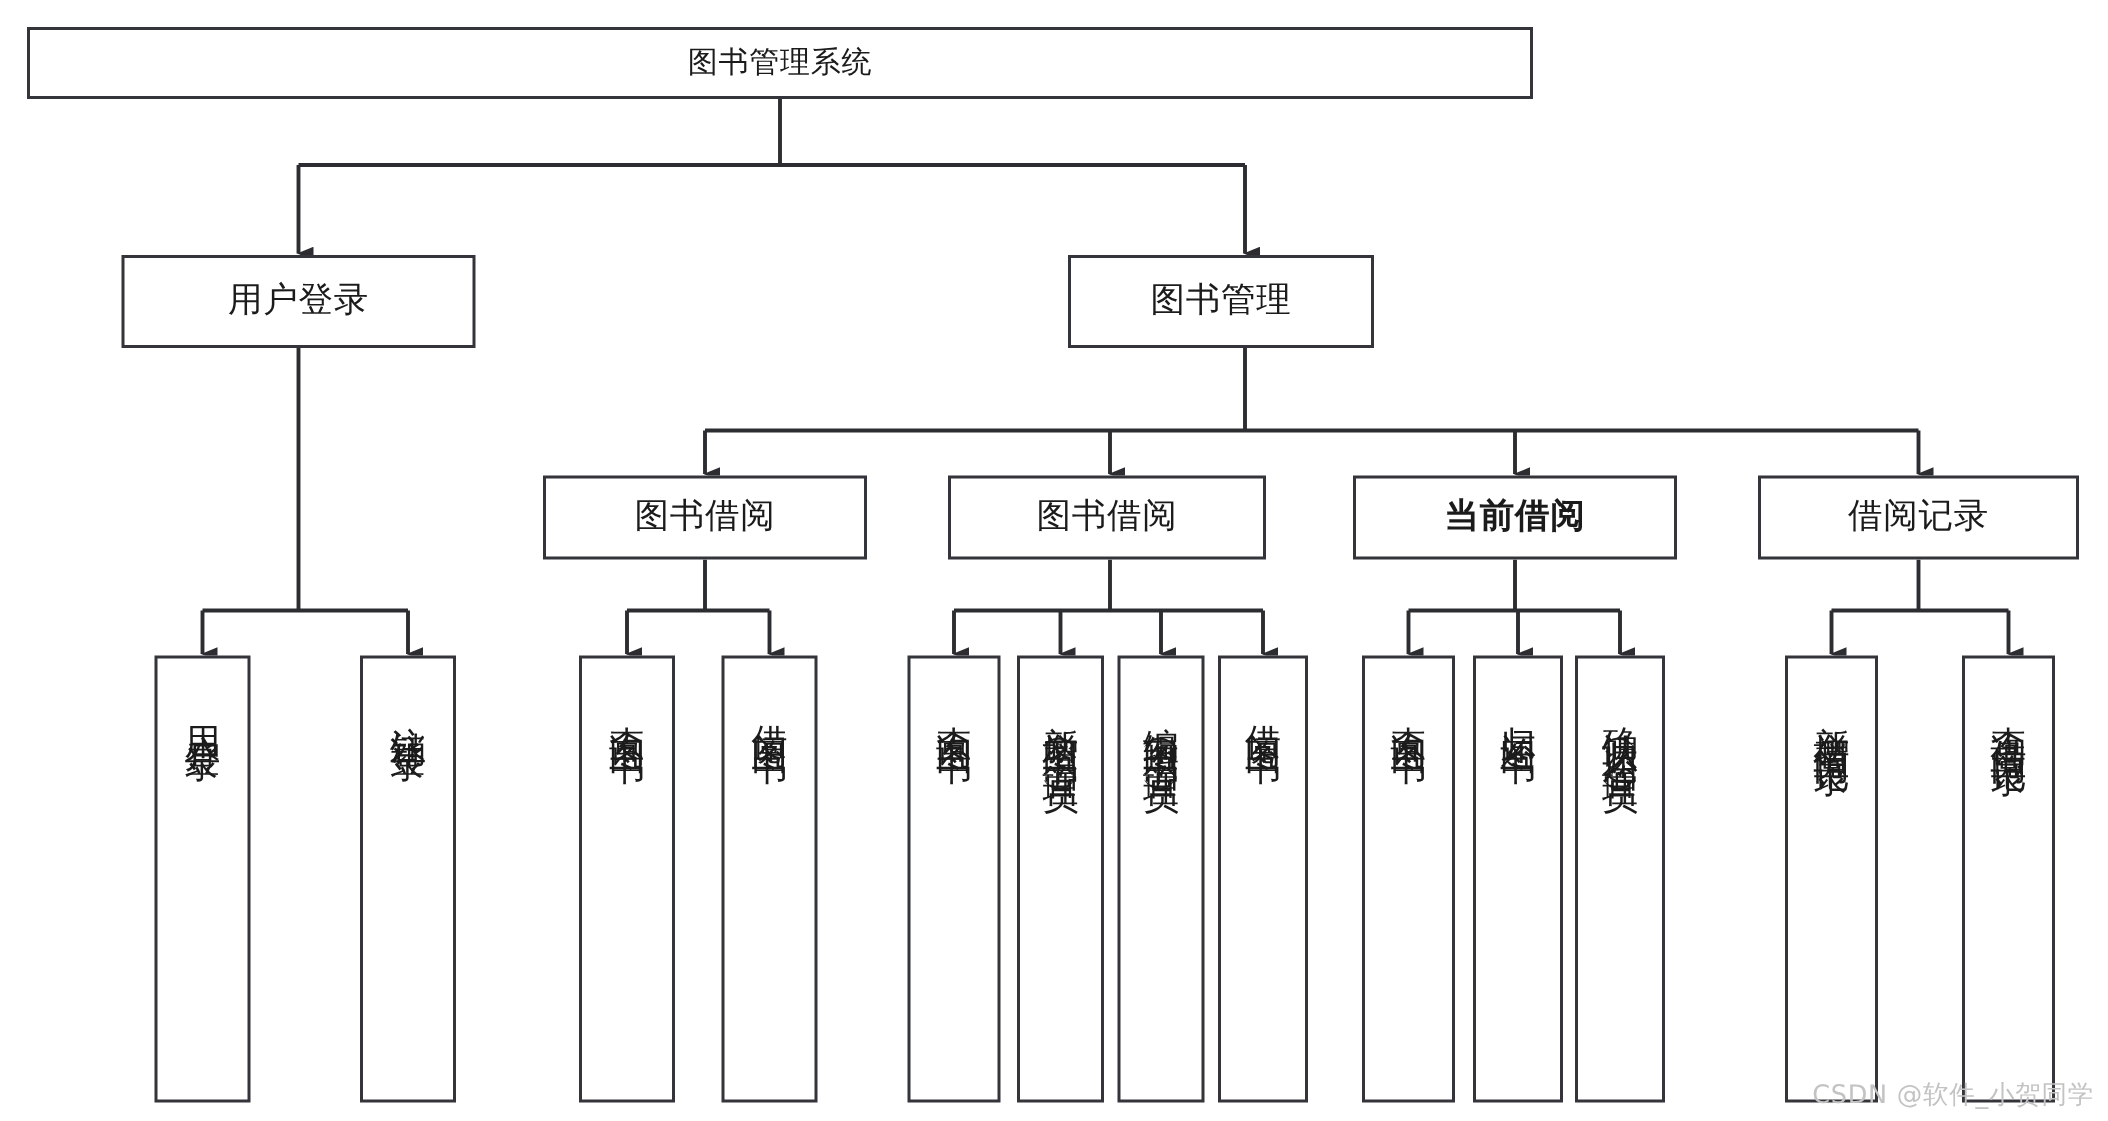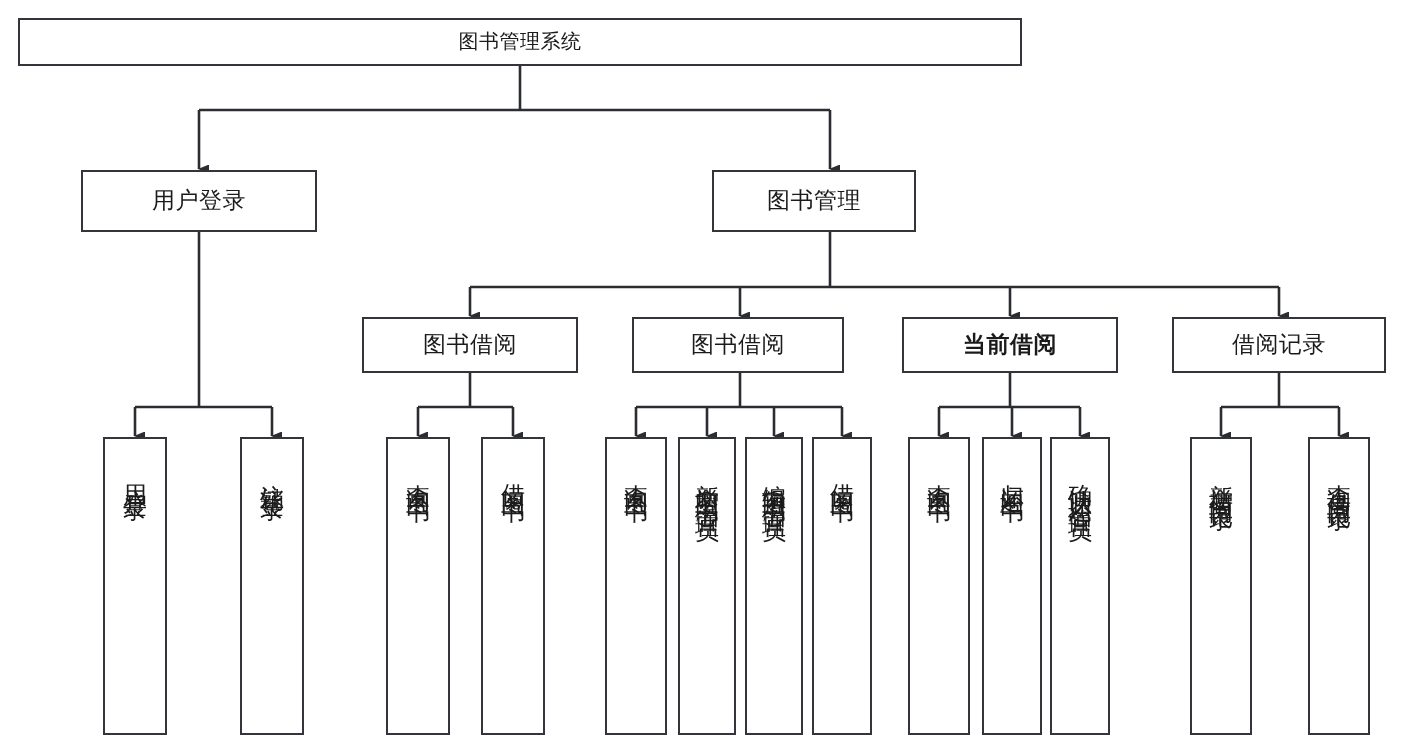--- a/index.html
+++ b/index.html
@@ -170,13 +170,14 @@
         <span class="lbl">确认归还（管理员）</span>
       </div>
       <div class="node vertical" style="left: 1190px; top: 437px; width: 62px; height: 298px;">
         <span class="lbl">新增借阅记录</span>
       </div>
       <div class="node vertical" style="left: 1308px; top: 437px; width: 62px; height: 298px;">
         <span class="lbl">查询借阅记录</span>
       </div>
     </div>
 
+  <div id="watermark">CSDN @软件_小贺同学</div>
 </div>
 
 </body></html>

